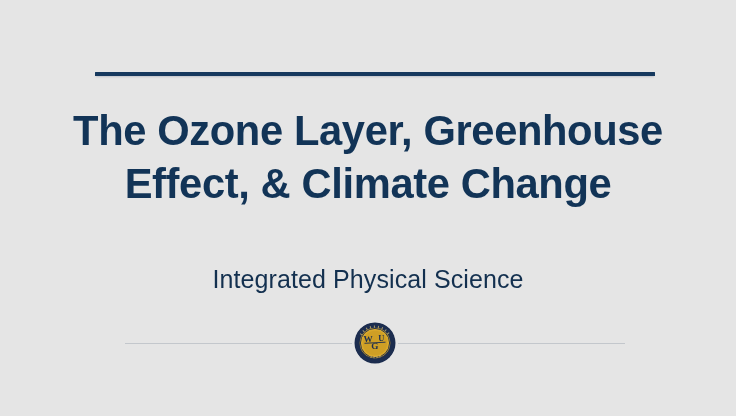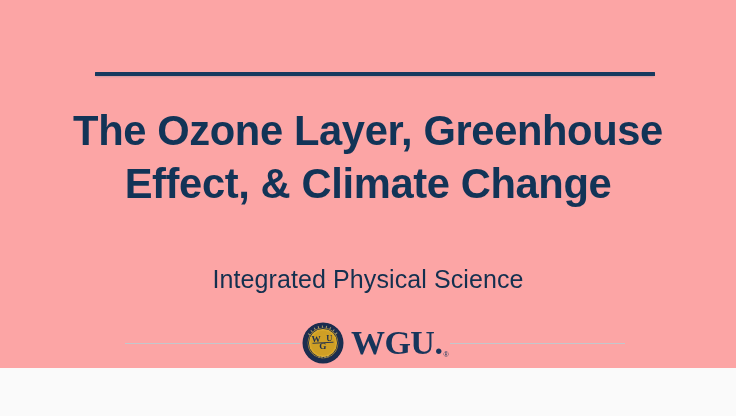--- a/index.html
+++ b/index.html
@@ -10,22 +10,22 @@
     width: 736px;
     height: 416px;
     background: #fafafa;
     font-family: "Liberation Sans", sans-serif;
     overflow: hidden;
   }
 
   .slide {
     position: relative;
     width: 736px;
-    height: 368px;
-    background: #fca5a5;
+    height: 416px;
+    background: #e5e5e5;
     box-sizing: border-box;
   }
 
   
   .top-rule-wrap {
     position: absolute;
     left: 95px;
     top: 72px;
     width: 560px;
     height: 8px;
@@ -184,25 +184,20 @@
             <rect x="20.5" y="34.3" width="1" height="2" transform="rotate(16 21 21)"></rect>
           </g>
 
           <text x="14.2" y="19.6" font-family="Liberation Serif, serif" font-size="9.2" font-weight="bold" fill="#1c2d4f" text-anchor="middle">W</text>
           <text x="27.4" y="19.2" font-family="Liberation Serif, serif" font-size="8.4" font-weight="bold" fill="#1c2d4f" text-anchor="middle">U</text>
           <text x="20.8" y="27.4" font-family="Liberation Serif, serif" font-size="9.2" font-weight="bold" fill="#1c2d4f" text-anchor="middle">G</text>
           <path d="M10.5 21.3 L31.5 20.2" stroke="#1c2d4f" stroke-width="0.9" fill="none"></path>
         </svg>
       </div>
 
-      <div class="wordmark">
-        <span>WGU</span>
-        <span class="dot">.</span>
-        <span class="reg">®</span>
-      </div>
 
     </div>
 
     <div class="rule-thin"></div>
 
   </div>
 
 </div>
 
 </body></html>

